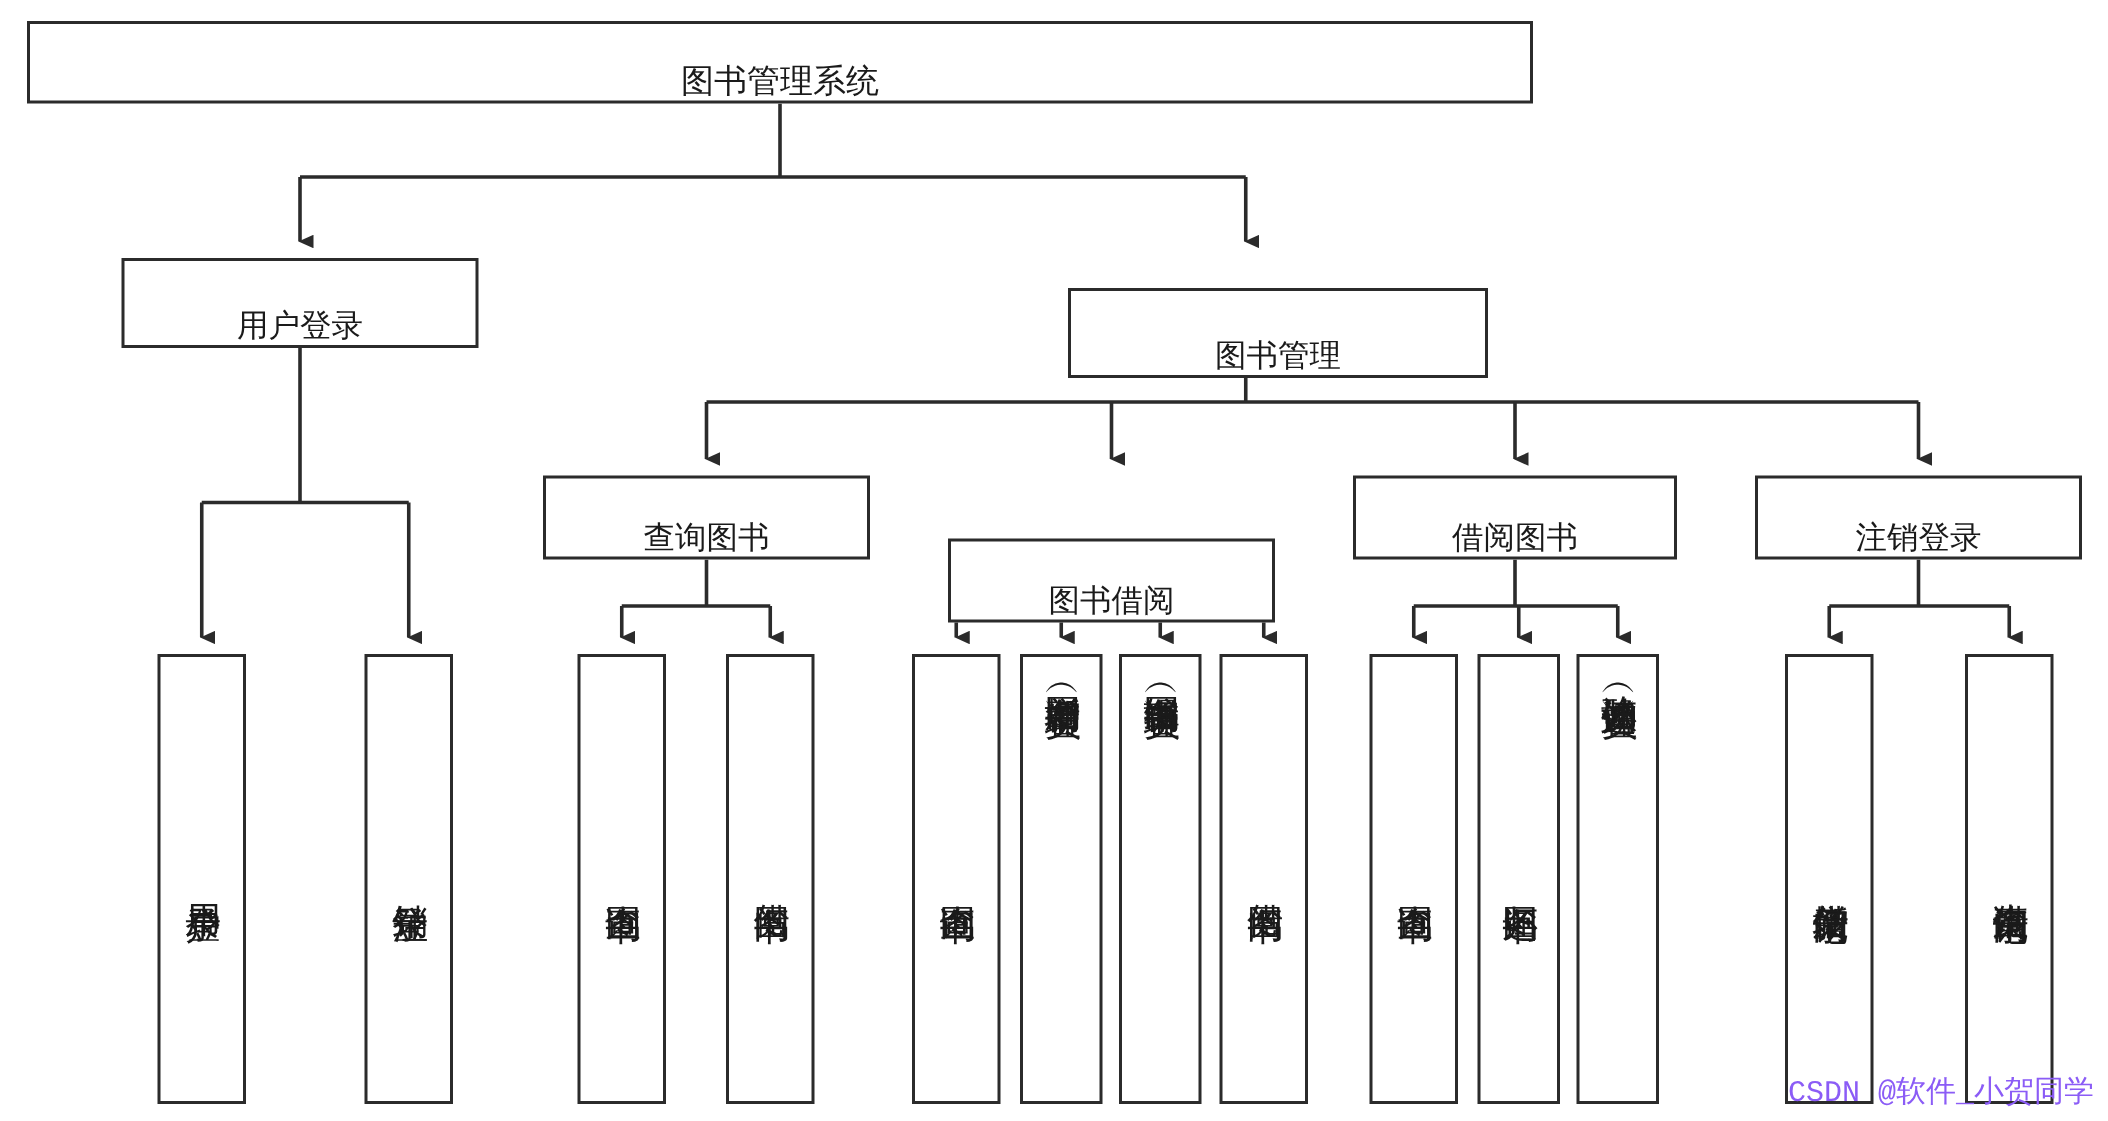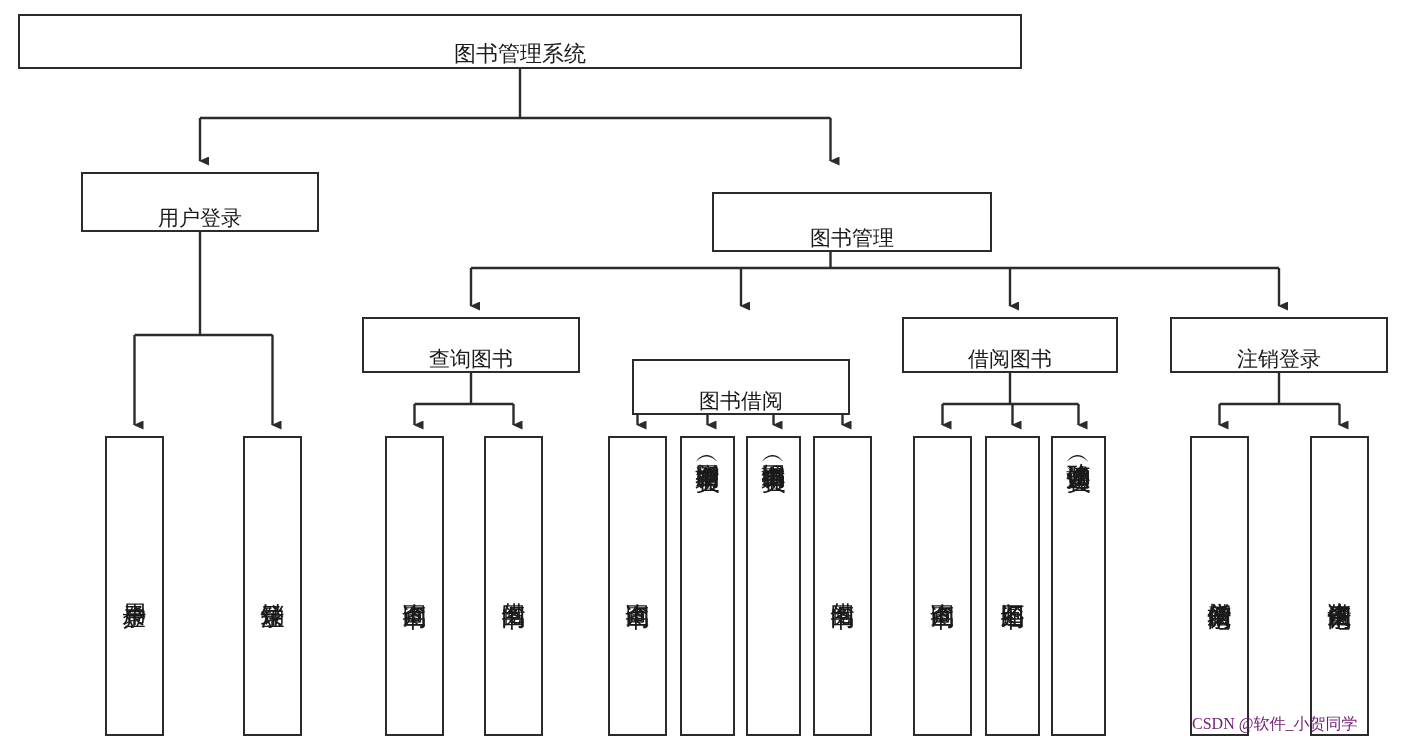--- a/index.html
+++ b/index.html
@@ -64,25 +64,25 @@
     white-space: nowrap;
   }
   .node.vert.centered {
     align-items: center;
     padding-top: 0;
   }
   #watermark {
     position: absolute;
     left: 1192px;
     top: 714px;
-    font-size: 16px;
-    color: #701a75;
+    font-size: 20px;
+    color: #8b5cf6;
     white-space: nowrap;
     z-index: 5;
-    font-family: Liberation Serif, serif;
+    font-family: Liberation Mono, monospace;
   }
 </style>
 </head>
 <body>
 
 <div id="diagram-root">
 
   <svg id="edge-layer" viewBox="0 0 1405 747" width="1405" height="747" xmlns="http://www.w3.org/2000/svg">
     <defs>
       <marker id="arrowhead" markerWidth="9" markerHeight="10" refX="4.5" refY="9" orient="auto" markerUnits="userSpaceOnUse">

